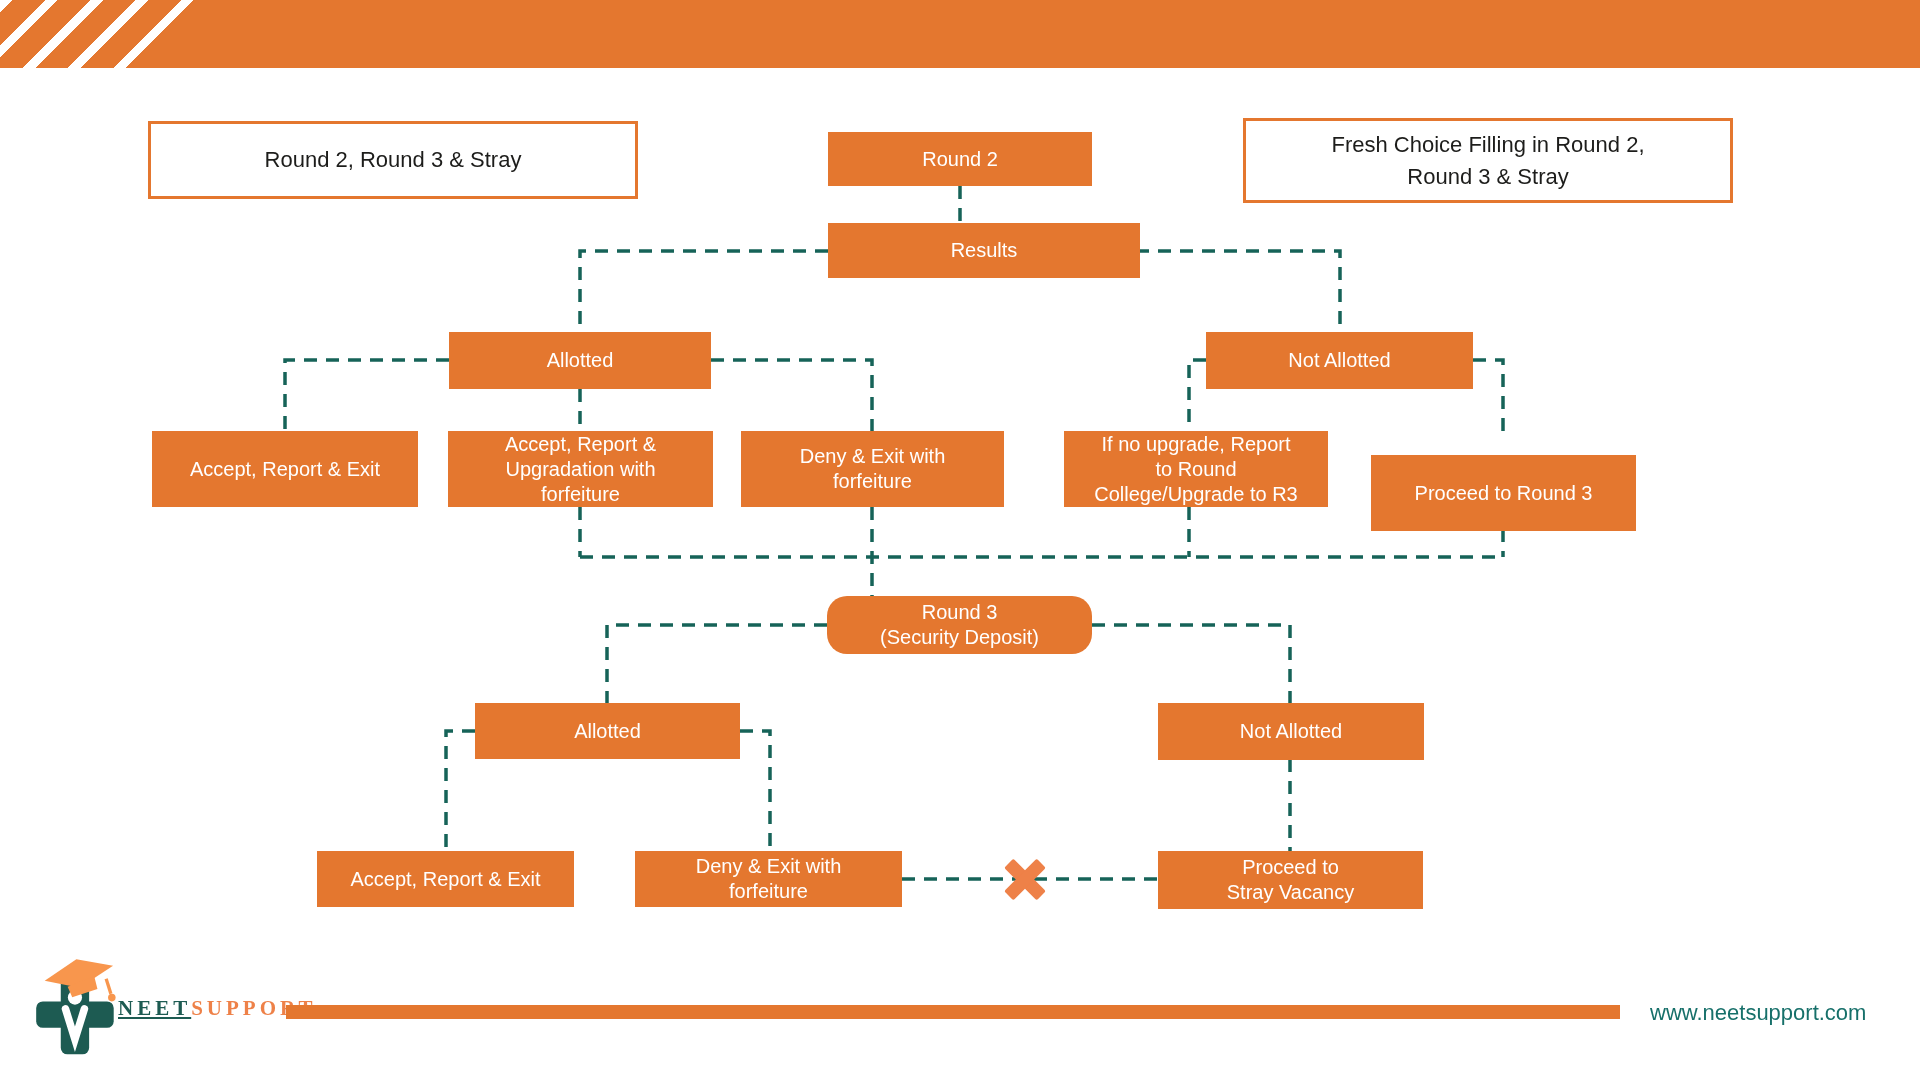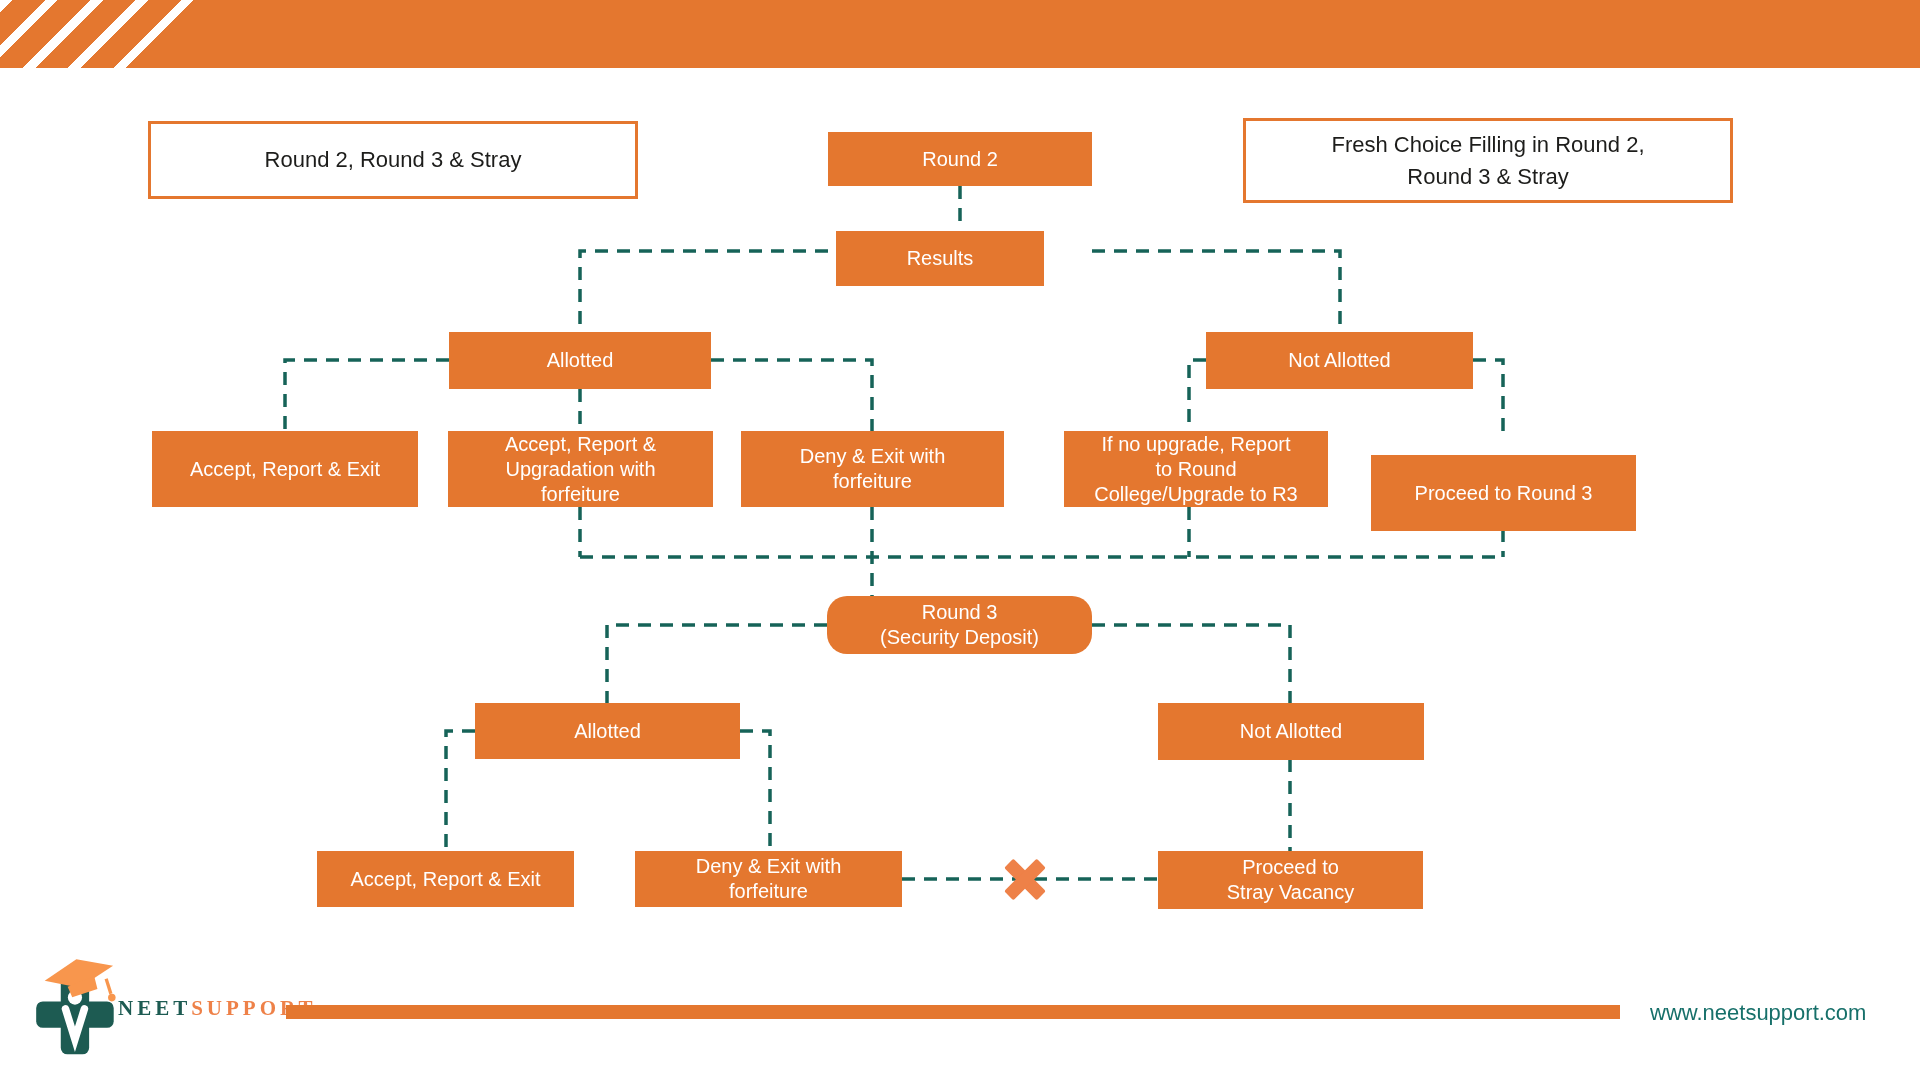--- a/index.html
+++ b/index.html
@@ -53,21 +53,21 @@
   }
   .xmark i:first-child{transform:rotate(45deg);}
   .xmark i:last-child{transform:rotate(-45deg);}
   
   .footer-logo{position:absolute;left:26px;top:956px;width:96px;height:104px;}
   .brand{
     position:absolute;left:118px;top:996px;width:170px;height:30px;
     font-family:"Liberation Serif","DejaVu Serif",serif;font-weight:bold;
     font-size:21px;letter-spacing:4px;white-space:nowrap;
   }
-  .brand .neet{color:var(--teal_dark);}
+  .brand .neet{color:var(--teal_dark);text-decoration:underline;}
   .brand .support{color:var(--orange_light);}
   .footer-bar{
     position:absolute;left:286px;top:1005px;width:1334px;height:14px;
     background:var(--orange);
   }
   .footer-url{
     position:absolute;left:1650px;top:1000px;width:240px;height:28px;
     color:var(--url_teal);font-size:22px;white-space:nowrap;
   }
 </style>
@@ -104,21 +104,21 @@
   <path class="conn" d="M1092 625 L1290 625 L1290 703"></path>
   <path class="conn" d="M475 731 L446 731 L446 851"></path>
   <path class="conn" d="M740 731 L770 731 L770 851"></path>
   <path class="conn" d="M1290 759 L1290 851"></path>
   <path class="conn" d="M902 879 L1158 879"></path>
 </svg>
 
 <div class="node" style="left:828px;top:132px;width:264px;height:54px;">
   <span>Round 2</span>
 </div>
-<div class="node" style="left:828px;top:231px;width:208px;height:55px;margin-left:8px;">
+<div class="node" style="left:828px;top:223px;width:312px;height:55px;">
   <span>Results</span>
 </div>
 <div class="node" style="left:449px;top:332px;width:262px;height:57px;">
   <span>Allotted</span>
 </div>
 <div class="node" style="left:1206px;top:332px;width:267px;height:57px;">
   <span>Not Allotted</span>
 </div>
 <div class="node" style="left:152px;top:431px;width:266px;height:76px;">
   <span>Accept, Report &amp; Exit</span>

